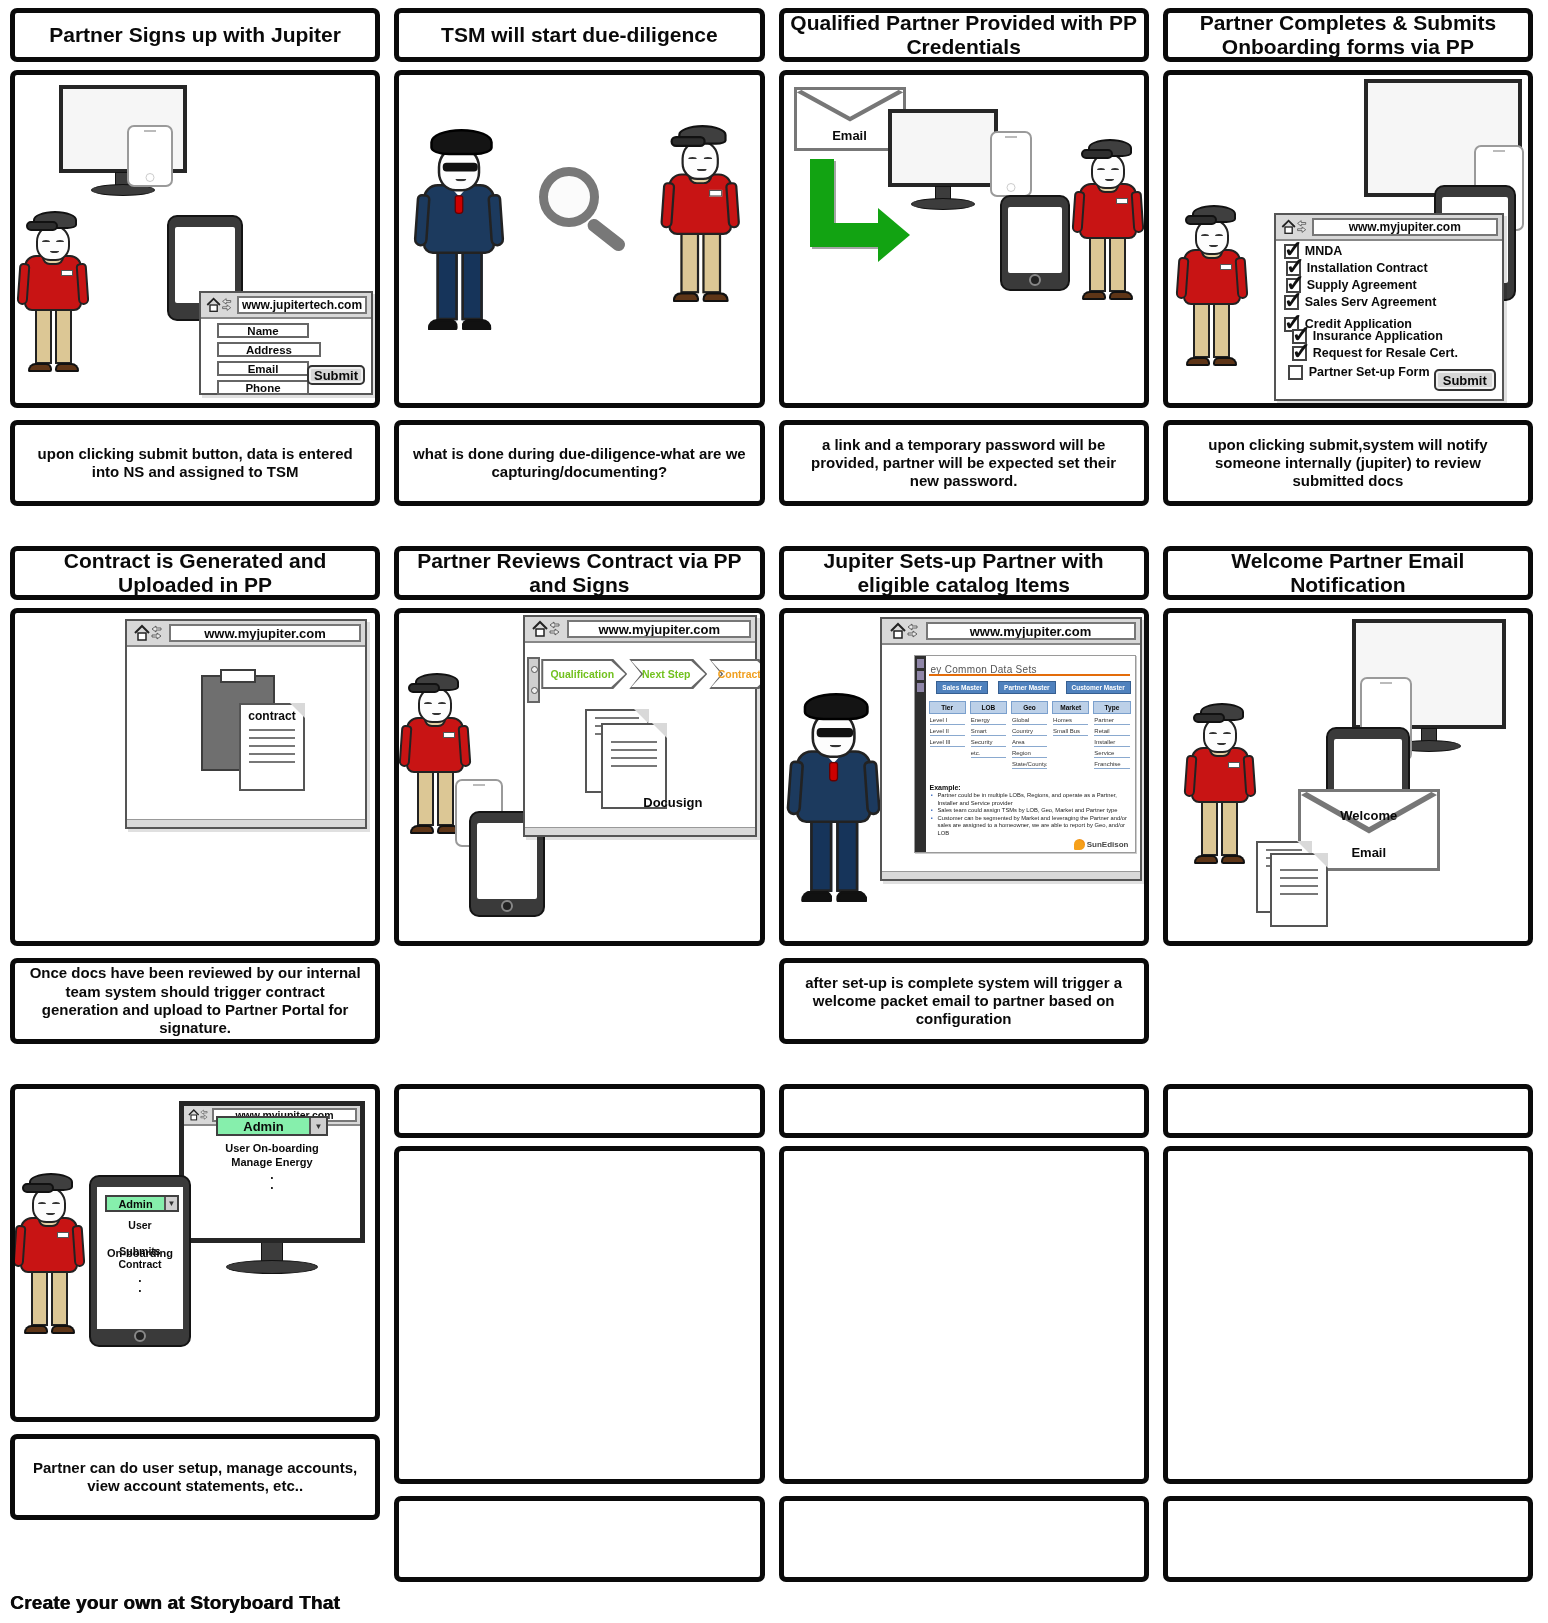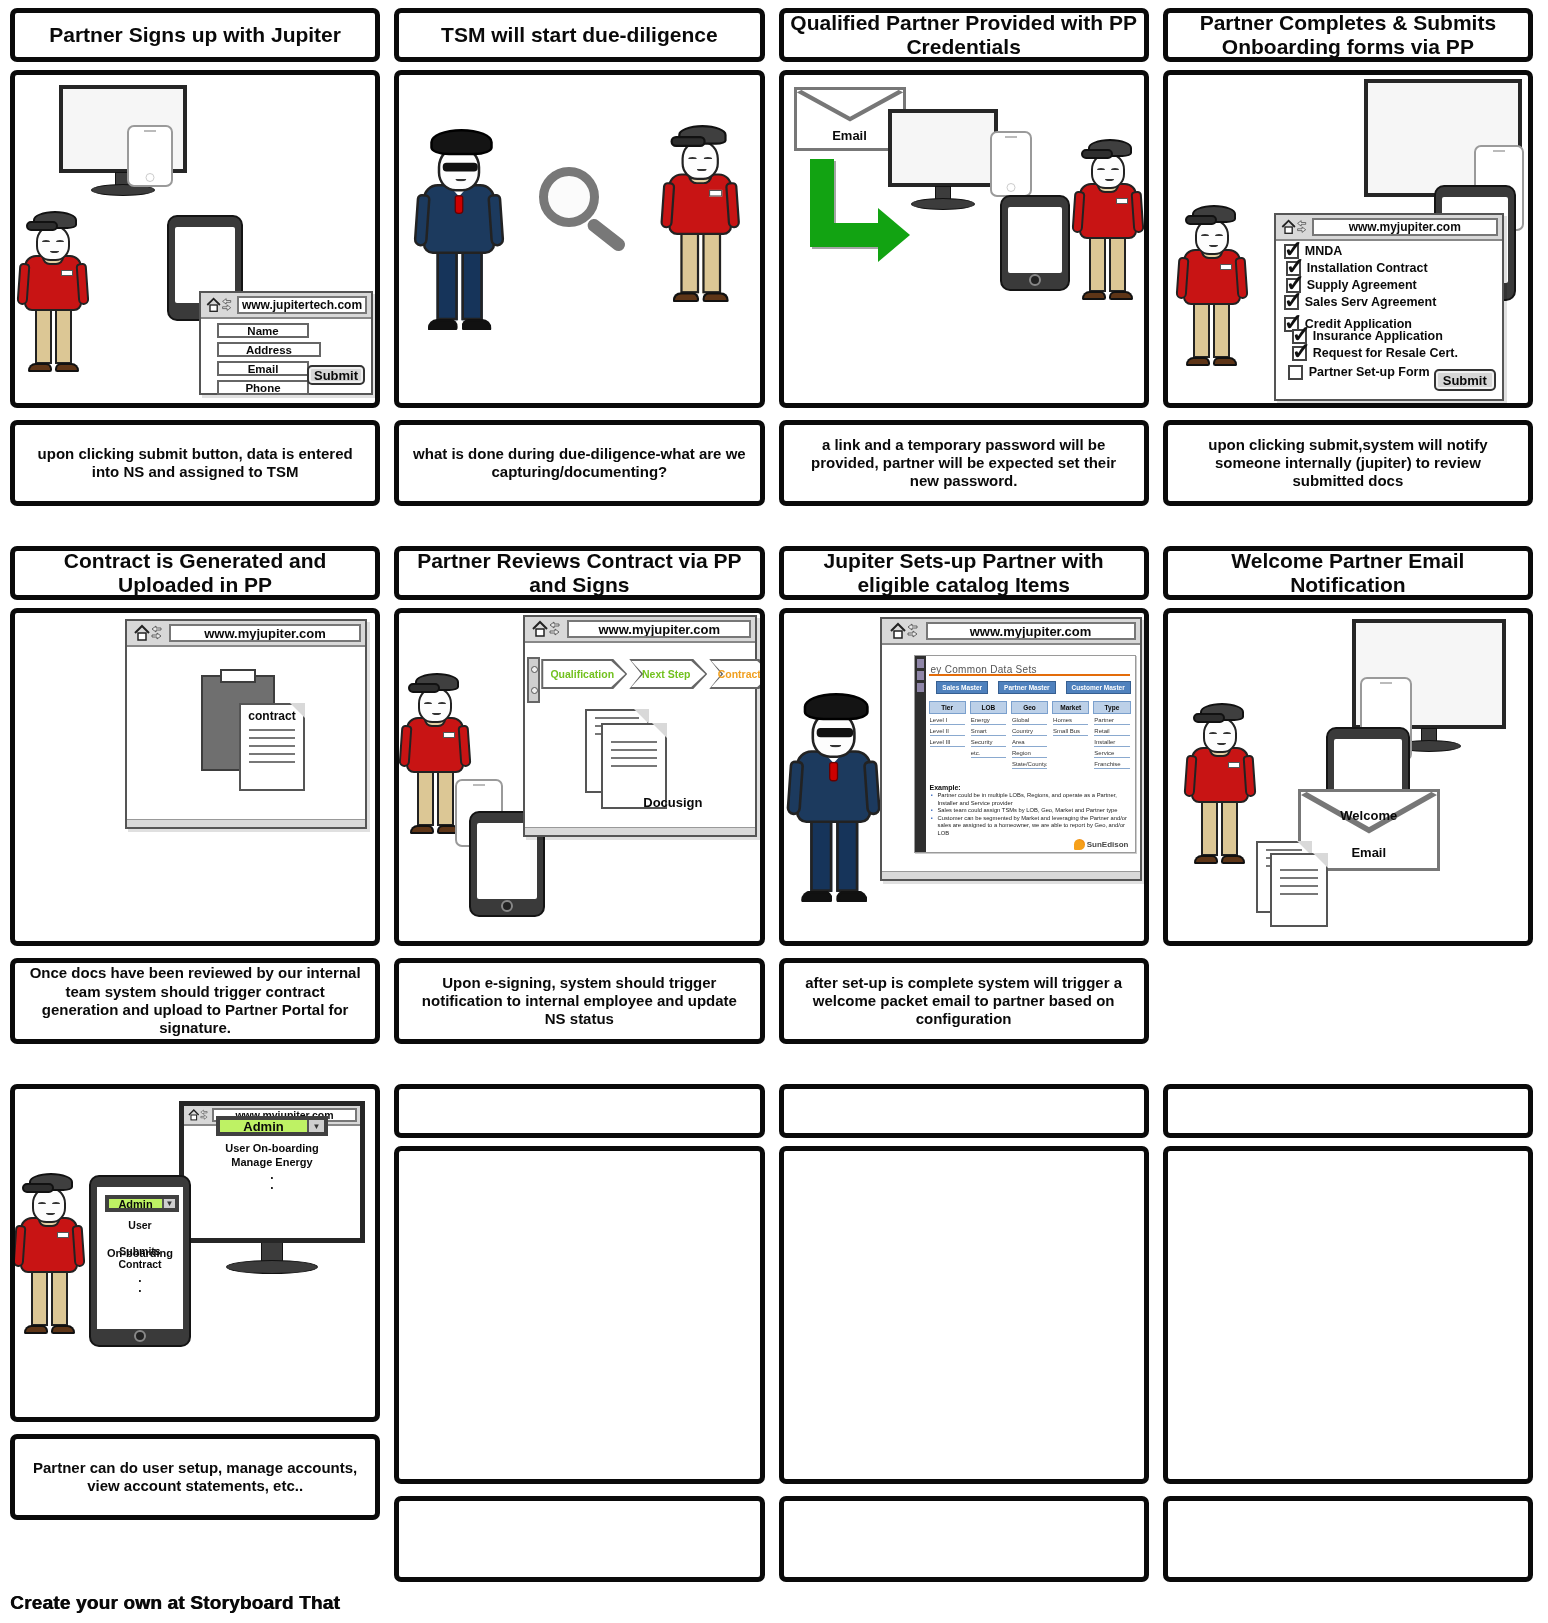--- a/index.html
+++ b/index.html
@@ -105,21 +105,21 @@
   .chev .co{position:absolute;inset:0;background:#666}
   .chev .ci{position:absolute;inset:2px;background:#fff}
   .chev.first .co,.chev.first .ci{clip-path:polygon(0 0,calc(100% - 14px) 0,100% 50%,calc(100% - 14px) 100%,0 100%)}
   .chev.mid .co,.chev.mid .ci{clip-path:polygon(0 0,calc(100% - 14px) 0,100% 50%,calc(100% - 14px) 100%,0 100%,12px 50%)}
   .chev .lb{position:absolute;inset:0 12px 0 8px;display:flex;align-items:center;justify-content:center;font-weight:bold;font-size:10.5px;white-space:nowrap}
   .stepg{color:var(--step_green)}.stepo{color:var(--step_orange)}
   .clipw{position:absolute;width:13px;height:46px;background:#cfcfcf;border:2px solid #666}
   .clipw::before,.clipw::after{content:"";position:absolute;left:2px;width:5px;height:5px;border:1px solid #555;border-radius:50%;background:#eee}
   .clipw::before{top:7px}.clipw::after{bottom:7px}
   
-  .dd{position:absolute;display:flex;border:4px solid #404040;background:#bef264}
+  .dd{position:absolute;display:flex;border:2px solid #404040;background:#86efac}
   .dd-label{flex:1;display:flex;align-items:center;justify-content:center;font-weight:bold}
   .dd-btn{width:17px;background:#cfcfcf;border-left:2px solid #555;position:relative}
   .dd-btn::after{content:"\25BC";position:absolute;inset:0;font-size:8px;display:flex;align-items:center;justify-content:center;color:#333}
   .menu-ln{position:absolute;left:0;right:0;text-align:center;font-weight:bold}
   
   .ppt{position:absolute;background:#fff;border:1px solid #9a9a9a;box-shadow:1px 1px 0 #ccc}
   .ppt-strip{position:absolute;left:0;top:0;bottom:0;width:11px;background:#2f2f2f}
   .ppt-strip b{display:block;width:7px;height:9px;background:#8f86a8;margin:3px auto 0}
   .ppt-in{position:absolute;left:13px;right:3px;top:0;bottom:0}
   .ppt-title{position:absolute;left:3px;top:8px;font-size:10px;color:#555;letter-spacing:.3px}
@@ -481,21 +481,20 @@
                 <i style="margin-top:16px"></i>
                 <i></i>
                 <i></i>
                 <i></i>
           </div>
           <span style="position:absolute;left:118px;top:152px;font-weight:bold;font-size:13px">Docusign</span>
           <div class="bw-foot"></div>
         </div>
       </div>
     </div>
-    <div class="box desc-box">Upon e-signing, system should trigger notification to internal employee and update NS status</div>
   </div>
 
   <div class="cell">
     <div class="box title-box">Jupiter Sets-up Partner with eligible catalog Items</div>
     <div class="box image-box">
       <div class="person tsm s130" style="left:8px;top:80px">
         <div class="cap"></div>
         <div class="head">
               <span class="smile"></span>
             </div>

